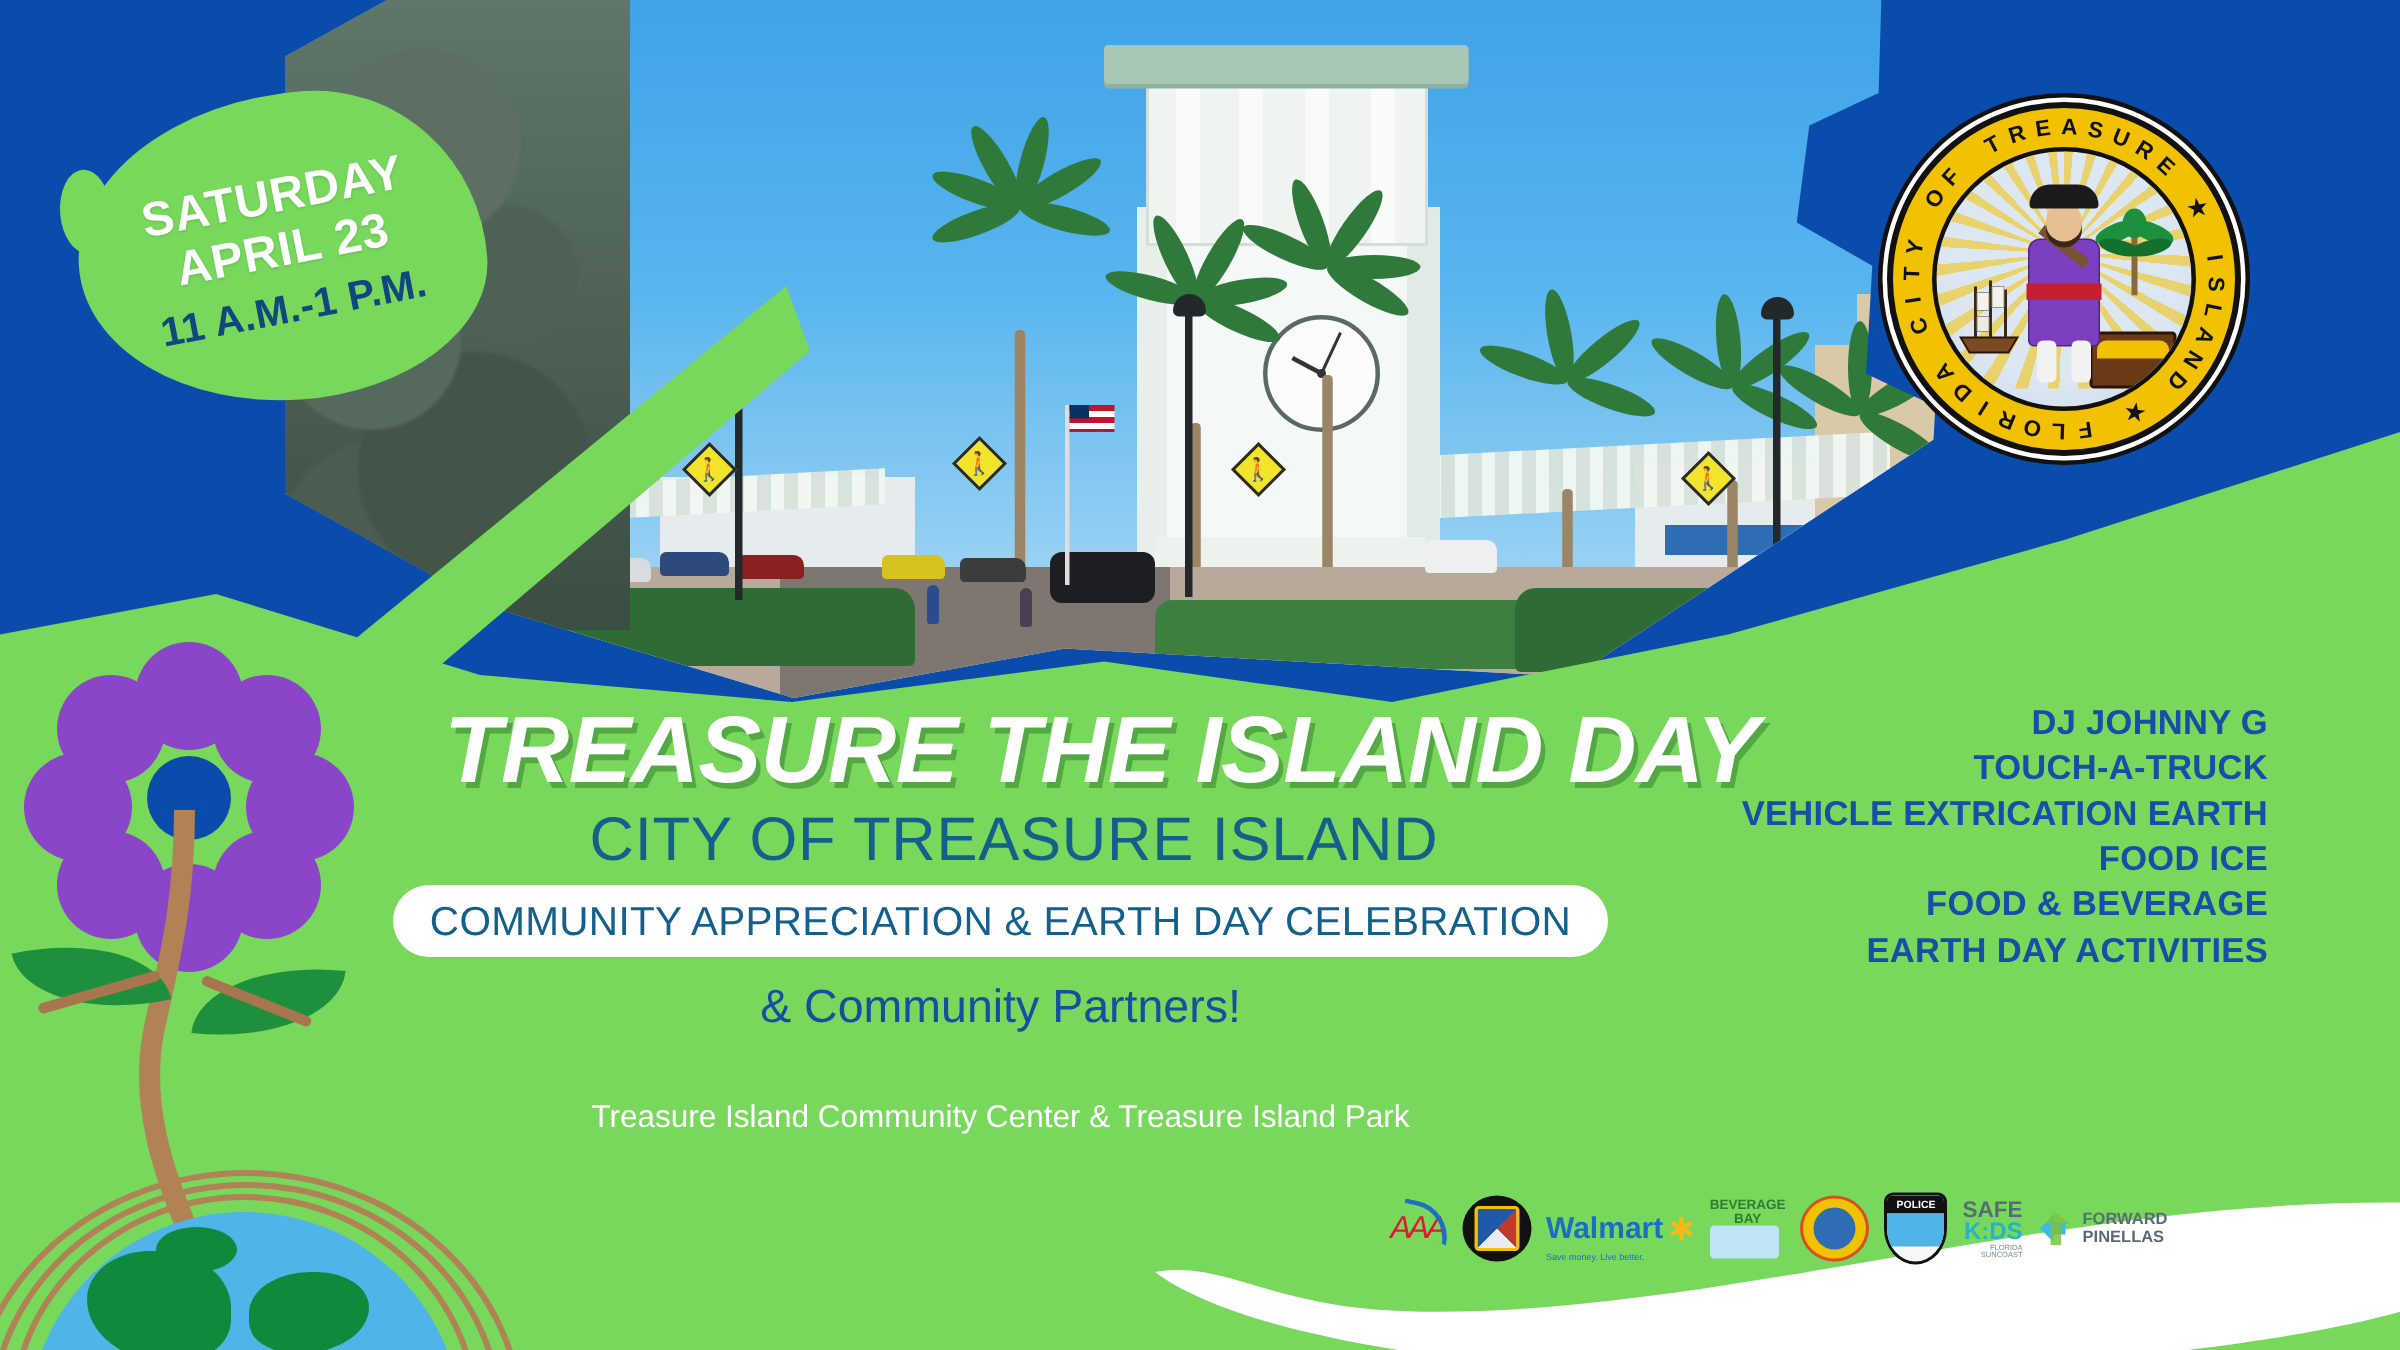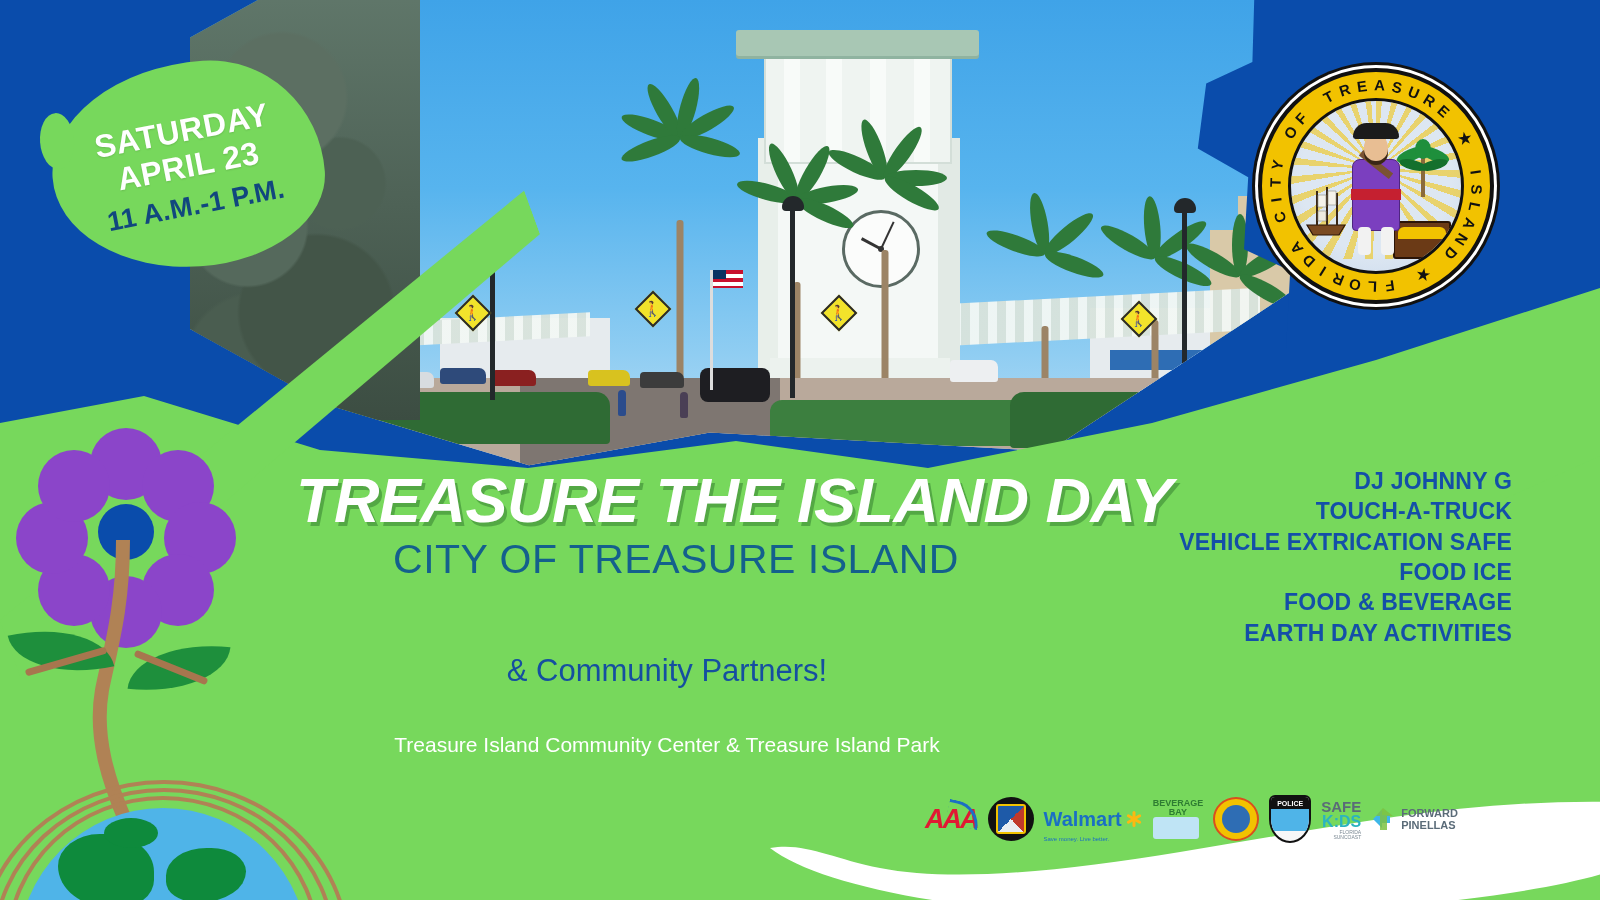--- a/index.html
+++ b/index.html
@@ -236,21 +236,21 @@
     list-style:none; font-size:23px; font-weight:bold; color:#144FA8;
     letter-spacing:.2px; line-height:1.32; white-space:nowrap;
   }
 
   
   .sponsors {
     position:absolute; left:925px; top:790px; width:520px; height:58px;
     display:flex; align-items:center; gap:10px;
   }
   .logo { position:relative; height:46px; display:flex; align-items:center; justify-content:center; }
-  .aaa { width:70px; font-size:27px; font-weight:bold; color:#E01933; font-style:italic; letter-spacing:-2px; }
+  .aaa { width:70px; font-size:21px; font-weight:normal; color:#E01933; font-style:italic; letter-spacing:-2px; }
   .aaa:after { content:""; position:absolute; right:-2px; top:6px; width:30px; height:22px;
     border-top:3px solid #1B6FC4; border-right:3px solid #1B6FC4; border-radius:0 40px 0 0; transform:rotate(12deg); }
   .pcs { width:46px; height:44px; border-radius:50%; background:#111; display:flex; align-items:center; justify-content:center; }
   .pcs-in { width:30px; height:30px; background:
       linear-gradient(135deg,#1E5AA8 50%, transparent 50%),
       linear-gradient(225deg,#C0392B 50%, transparent 50%),
       #E9EDF2; border-radius:3px; border:2px solid #F2C200; }
   .wm { display:flex; align-items:center; gap:3px; }
   .wm-txt { font-size:20px; font-weight:bold; color:#1A6FC4; }
   .wm-tag { position:absolute; left:0; bottom:0; font-size:6px; color:#1A6FC4; }
@@ -531,31 +531,34 @@
       <div class="cont" style="left:40px;top:26px;width:96px;height:74px;border-radius:46% 54% 40% 60%;"></div>
       <div class="cont" style="left:148px;top:40px;width:80px;height:54px;border-radius:54% 46% 60% 40%;"></div>
 
       <div class="cont" style="left:86px;top:10px;width:54px;height:30px;border-radius:50%;"></div>
     </div>
   </div>
 
   <div class="main-title">TREASURE THE ISLAND DAY</div>
   <div class="sub-title">CITY OF TREASURE ISLAND</div>
 
+  <div class="pill">
+    <span>COMMUNITY APPRECIATION &amp; EARTH DAY CELEBRATION</span>
+  </div>
 
   <div class="showcase">
     <div>&amp; Community Partners!</div>
   </div>
 
   <div class="venue">Treasure Island Community Center &amp; Treasure Island Park</div>
 
   <ul class="activities" id="activitiesList">
       <li>DJ JOHNNY G</li>
       <li>TOUCH-A-TRUCK</li>
-      <li>VEHICLE EXTRICATION SAFE</li>
+      <li>VEHICLE EXTRICATION EARTH</li>
       <li>FOOD ICE</li>
       <li>FOOD &amp; BEVERAGE</li>
       <li>EARTH DAY ACTIVITIES</li>
     </ul>
 
   <div class="sponsors">
 
     <div class="logo aaa">AAA</div>
 
     <div class="logo">

